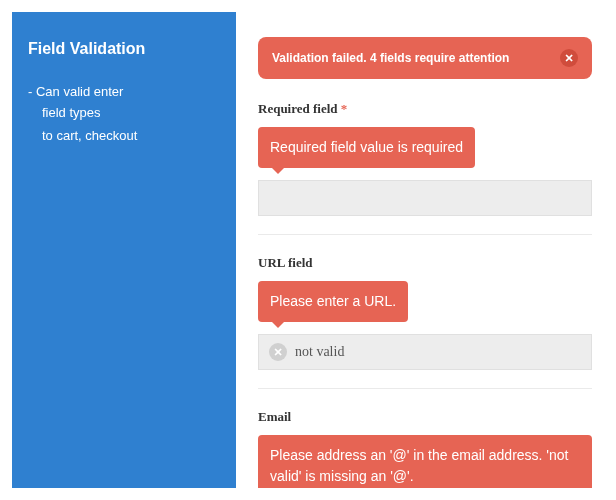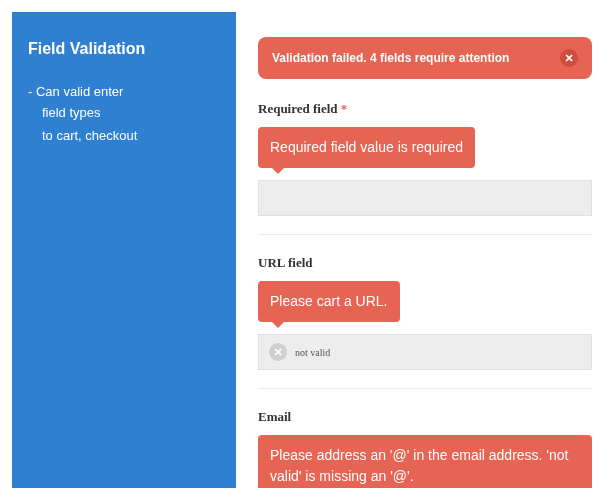--- a/index.html
+++ b/index.html
@@ -148,21 +148,21 @@
     border: 1px solid #e0e0e0;
     height: 36px;
     padding: 0 10px;
     gap: 8px;
   }
   .input-with-prefix input {
     flex: 1;
     border: none;
     background: transparent;
     font-family: Georgia, "Times New Roman", serif;
-    font-size: 10px;
+    font-size: 14px;
     color: #555;
     outline: none;
   }
 </style>
 </head>
 <body>
 
 <div class="sidebar">
   <h2>Field Validation</h2>
   <ul>
@@ -188,21 +188,21 @@
       <span>Required field</span><span class="req"> *</span>
     </label>
     <div class="tooltip">Required field value is required</div>
     <div class="input-row">
       <input type="text" class="input-text" value="" style="">
     </div>
   </div>
 
   <div class="field-block">
     <label class="field-label">URL field</label>
-    <div class="tooltip">Please cart a URL.</div>
+    <div class="tooltip">Please enter a URL.</div>
     <div class="input-with-prefix">
       <span class="input-icon">✕</span>
       <input type="text" value="not valid" style="">
     </div>
   </div>
 
   <div class="field-block">
     <label class="field-label">Email</label>
     <div class="tooltip tooltip-wide">Please address an '@' in the email address. 'not valid' is missing an '@'.</div>
 

